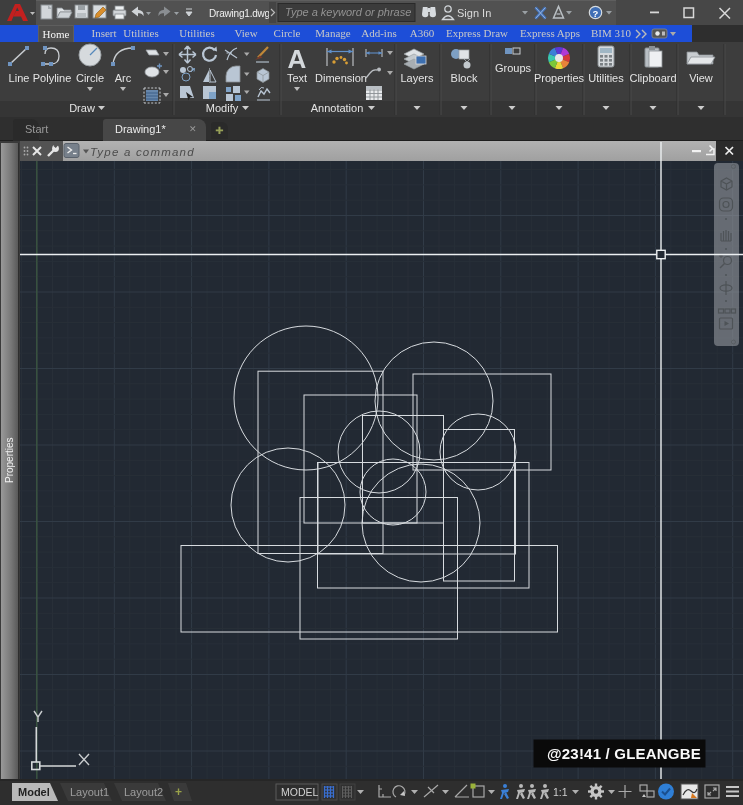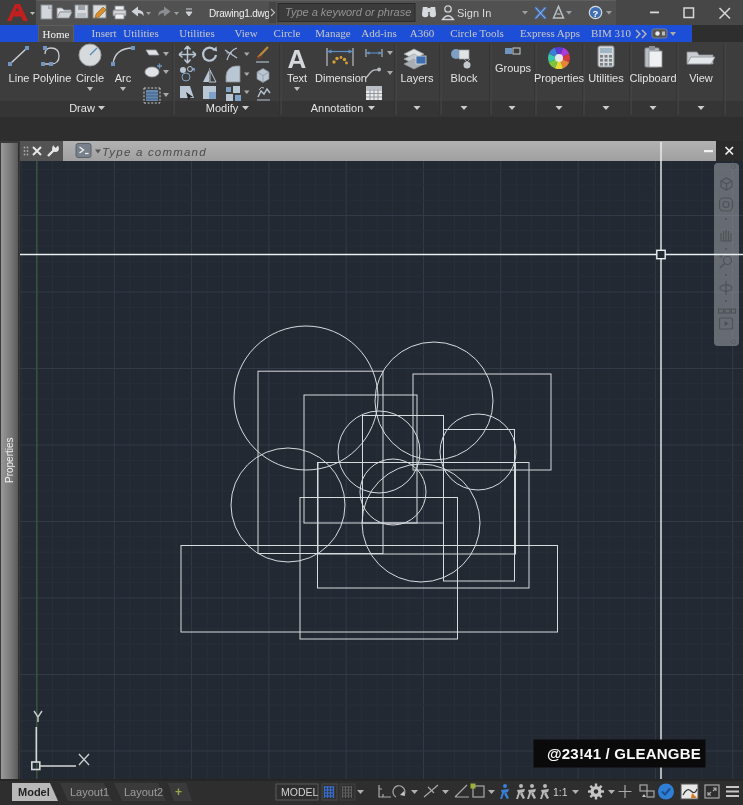--- a/index.html
+++ b/index.html
@@ -10,21 +10,21 @@
 .rtab.active { background:#4f4f4f; color:#f5f5f5; border:1px solid #5e5e5e; border-bottom:none; line-height:16px; }
 .ribbon { position:absolute; left:0; top:42px; width:743px; height:75px; background:#3d3d3d; }
 .filetabs { position:absolute; left:0; top:117px; width:743px; height:24px; background:#2f2f2f; border-bottom:1px solid #1e1e1e; }
 .ftab { position:absolute; top:2px; height:22px; line-height:21px; font-size:11px; padding:0 12px; color:#9a9a9a; }
 .ftab.start { left:13px; background:#2a2a2a; border-radius:3px 8px 0 0; width:26px; }
 .ftab.active { left:103px; width:103px; background:#474747; color:#ececec; border-radius:3px 8px 0 0; }
 .fx { position:absolute; left:86px; color:#999; font-size:9px; }
 .fplus { position:absolute; left:211px; top:5px; width:17px; height:17px; background:#2a2a2a; color:#97a058; font-size:10px; text-align:center; line-height:18px; border-radius:3px 6px 0 0; }
 .cmdbar { position:absolute; left:20px; top:141px; width:723px; height:20px; }
 .cmdleft { position:absolute; left:0; top:0; width:43px; height:20px; background:#535353; }
-.cmdfield { position:absolute; left:43px; top:0; width:653px; height:20px; background:linear-gradient(#b2b2b2,#a0a0a0);padding-left:12px; }
+.cmdfield { position:absolute; left:43px; top:0; width:653px; height:20px; background:linear-gradient(#b2b2b2,#a0a0a0); }
 .cmdclose { position:absolute; left:696px; top:0; width:27px; height:20px; background:#2b2b2b; color:#ededed; font-size:11px; text-align:center; line-height:20px; }
 .propstrip { position:absolute; left:1px; top:143px; width:17.5px; height:636px; background:linear-gradient(90deg,#999,#777 60%,#595959); border-right:1px solid #2e2e2e; }
 .propstrip span { position:absolute; left:3px; top:340px; transform:rotate(-90deg); transform-origin:top left; font-size:10px; color:#f0f0f0; white-space:nowrap; }
 .statusbar { position:absolute; left:0; top:779px; width:729px; height:26px; background:#2e2e2e; }
 text { font-family:"Liberation Sans", sans-serif; }
 </style></head>
 <body>
 <div id="app">
 <div class="titlebar">
 <svg width="743" height="25" style="position:absolute;left:0;top:0">
@@ -103,21 +103,21 @@
 <div class="ribtabs">
 <div class="rtab active" style="left:38px;width:36px">Home</div>
 <div class="rtab" style="left:86px;width:36px">Insert</div>
 <div class="rtab" style="left:116px;width:50px">Utilities</div>
 <div class="rtab" style="left:168px;width:58px">Utilities</div>
 <div class="rtab" style="left:230px;width:32px">View</div>
 <div class="rtab" style="left:264px;width:46px">Circle</div>
 <div class="rtab" style="left:312px;width:42px">Manage</div>
 <div class="rtab" style="left:356px;width:46px">Add-ins</div>
 <div class="rtab" style="left:404px;width:36px">A360</div>
-<div class="rtab" style="left:442px;width:70px">Circle Tools</div>
+<div class="rtab" style="left:442px;width:70px">Express Draw</div>
 <div class="rtab" style="left:514px;width:72px">Express Apps</div>
 <div class="rtab" style="left:588px;width:46px">BIM 310</div>
 <svg width="60" height="17" style="position:absolute;left:634px;top:0">
  <path d="M2 5 l4 4 l-4 4 M8 5 l4 4 l-4 4" fill="none" stroke="#bbb" stroke-width="1.4"></path>
  <rect x="18" y="4" width="15" height="9" rx="2" fill="#555" stroke="#8a8a8a" stroke-width="0.8"></rect>
         <circle cx="23.5" cy="8.5" r="2.2" fill="#e8e8e8"></circle>
         <rect x="28" y="6.5" width="3" height="4" fill="#bbb"></rect>
  <path d="M36 7 l6 0 l-3 4 z" fill="#aaa"></path>
 </svg>
 </div>
@@ -292,20 +292,25 @@
 <text x="701" y="40" font-size="11" fill="#e4e4e4" text-anchor="middle">View</text>
 <path d="M413.5 64 l7 0 l-3.5 4 z" fill="#ccc"></path>
 <path d="M460.5 64 l7 0 l-3.5 4 z" fill="#ccc"></path>
 <path d="M508.5 64 l7 0 l-3.5 4 z" fill="#ccc"></path>
 <path d="M555.5 64 l7 0 l-3.5 4 z" fill="#ccc"></path>
 <path d="M602.5 64 l7 0 l-3.5 4 z" fill="#ccc"></path>
 <path d="M649.5 64 l7 0 l-3.5 4 z" fill="#ccc"></path>
 <path d="M697.5 64 l7 0 l-3.5 4 z" fill="#ccc"></path>
       </svg>
     </div>
+<div class="filetabs">
+<div class="ftab start">Start</div>
+<div class="ftab active">Drawing1*<span class="fx">✕</span></div>
+<div class="fplus">✚</div>
+</div>
 <div class="cmdbar">
 <div class="cmdleft">
 <svg width="43" height="20">
 <g fill="#aaa">
             <circle cx="4.5" cy="6.5" r="0.9"></circle>
             <circle cx="7.5" cy="6.5" r="0.9"></circle>
             <circle cx="4.5" cy="10" r="0.9"></circle>
             <circle cx="7.5" cy="10" r="0.9"></circle>
             <circle cx="4.5" cy="13.5" r="0.9"></circle>
             <circle cx="7.5" cy="13.5" r="0.9"></circle>

